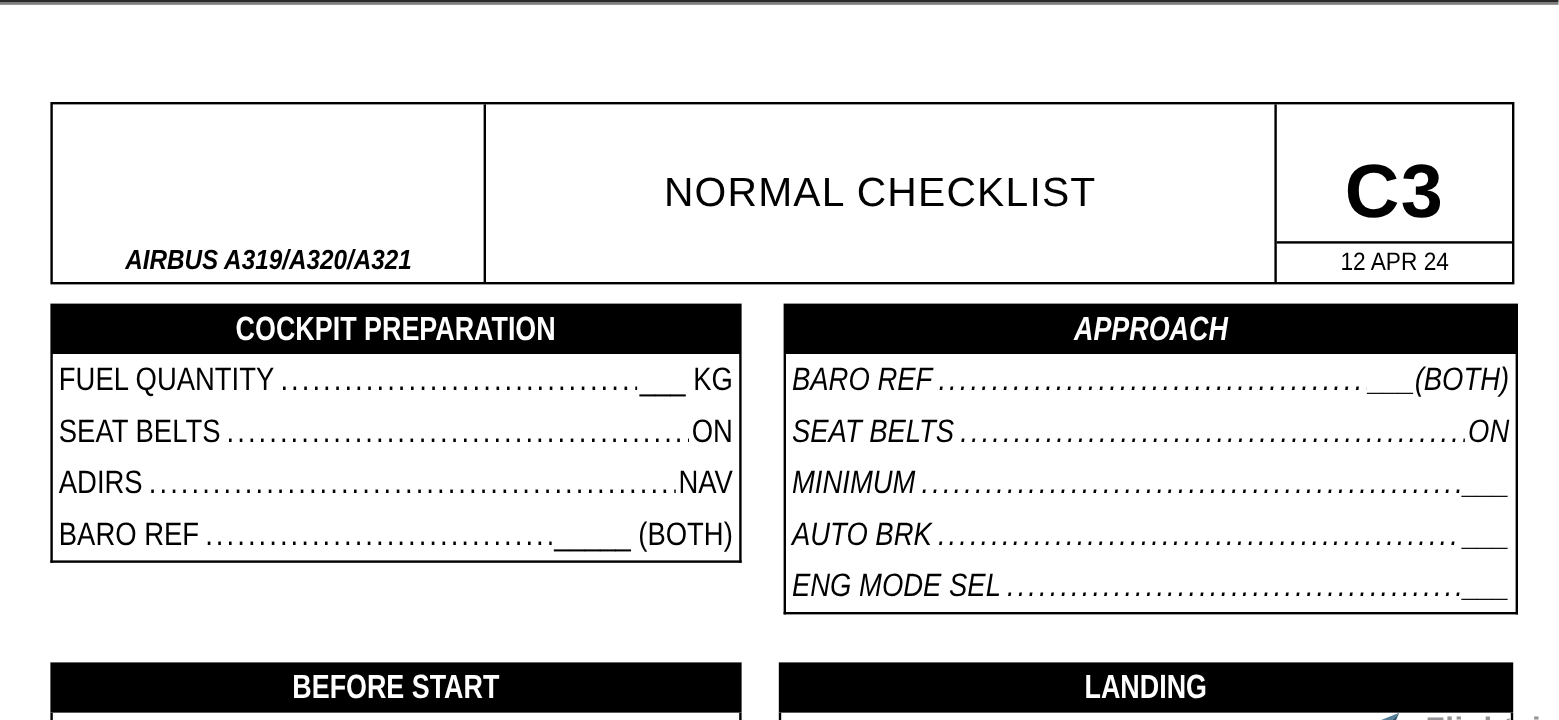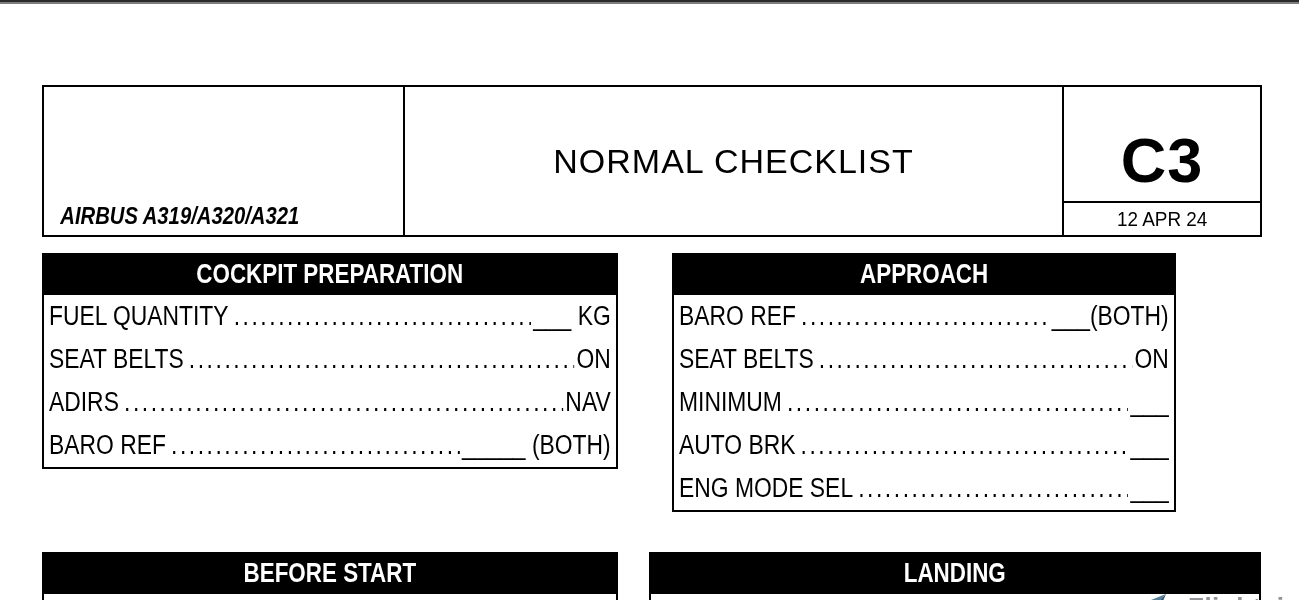--- a/index.html
+++ b/index.html
@@ -13,38 +13,38 @@
     background:linear-gradient(to bottom, #2a2a2a 0%, #2a2a2a 45%, #7d7d7d 45%, #7d7d7d 100%);
   }
 
   
   .header-table {
     position:absolute; left:42px; top:85px; width:1220px; height:152px;
     border:2px solid #000; display:flex; background:#fff;
   }
   .cell-aircraft {
     width:361px; flex:none; border-right:2px solid #000;
-    display:flex; align-items:flex-end; padding-bottom:5px;
+    display:flex; align-items:flex-end; justify-content:center; padding-bottom:5px;
   }
   .aircraft-label {
     font-size:23px; font-weight:bold; font-style:italic; white-space:nowrap;
     display:inline-block; transform:scaleX(0.88); transform-origin:center bottom;
   }
   .cell-title { flex:1; display:flex; align-items:center; justify-content:center; }
   .doc-title { font-size:34px; letter-spacing:1px; white-space:nowrap; }
   .cell-code { width:198px; flex:none; border-left:2px solid #000; display:flex; flex-direction:column; }
   .code-box { flex:1; display:flex; align-items:center; justify-content:center; }
   .code-text { font-size:63px; font-weight:bold; letter-spacing:1px;margin-top:32px; }
   .date-box { height:34px; flex:none; border-top:2px solid #000; display:flex; align-items:center; justify-content:center; }
   .date-text { font-size:21px; display:inline-block; transform:scaleX(0.9); white-space:nowrap; }
 
   
   .ck-table { position:absolute; background:#fff;border-radius:31px; }
   .t-cockpit  { left:42px;  top:253px; width:576px; }
-  .t-approach { left:672px; top:253px; width:504px; }
+  .t-approach { left:653px; top:253px; width:612px;font-style:italic; }
   .t-before   { left:42px;  top:552px; width:576px; }
   .t-landing  { left:649px; top:552px; width:612px; }
 
   .ck-header {
     height:42px; background:#000; color:#fff;
     display:flex; align-items:center; justify-content:center; overflow:hidden;
   }
   .ck-header .hdr-text {
     font-size:28px; font-weight:bold; white-space:nowrap;
     display:inline-block; transform:scaleX(0.80);

